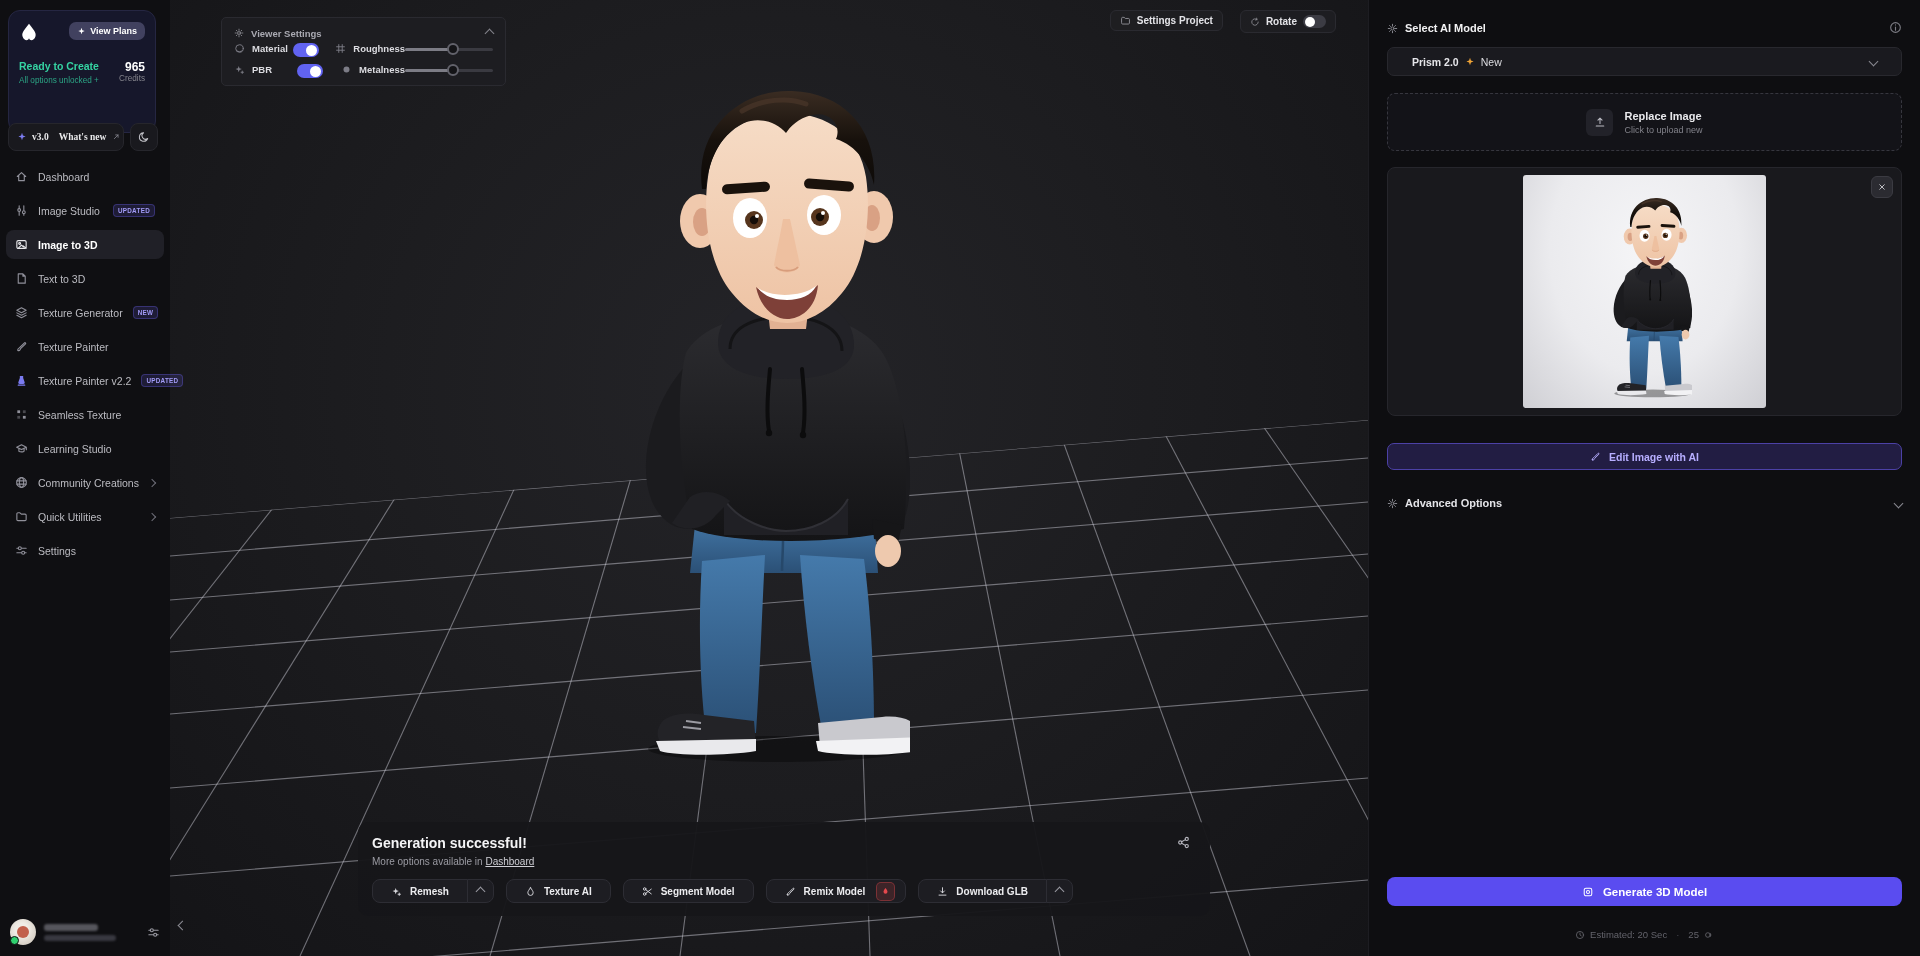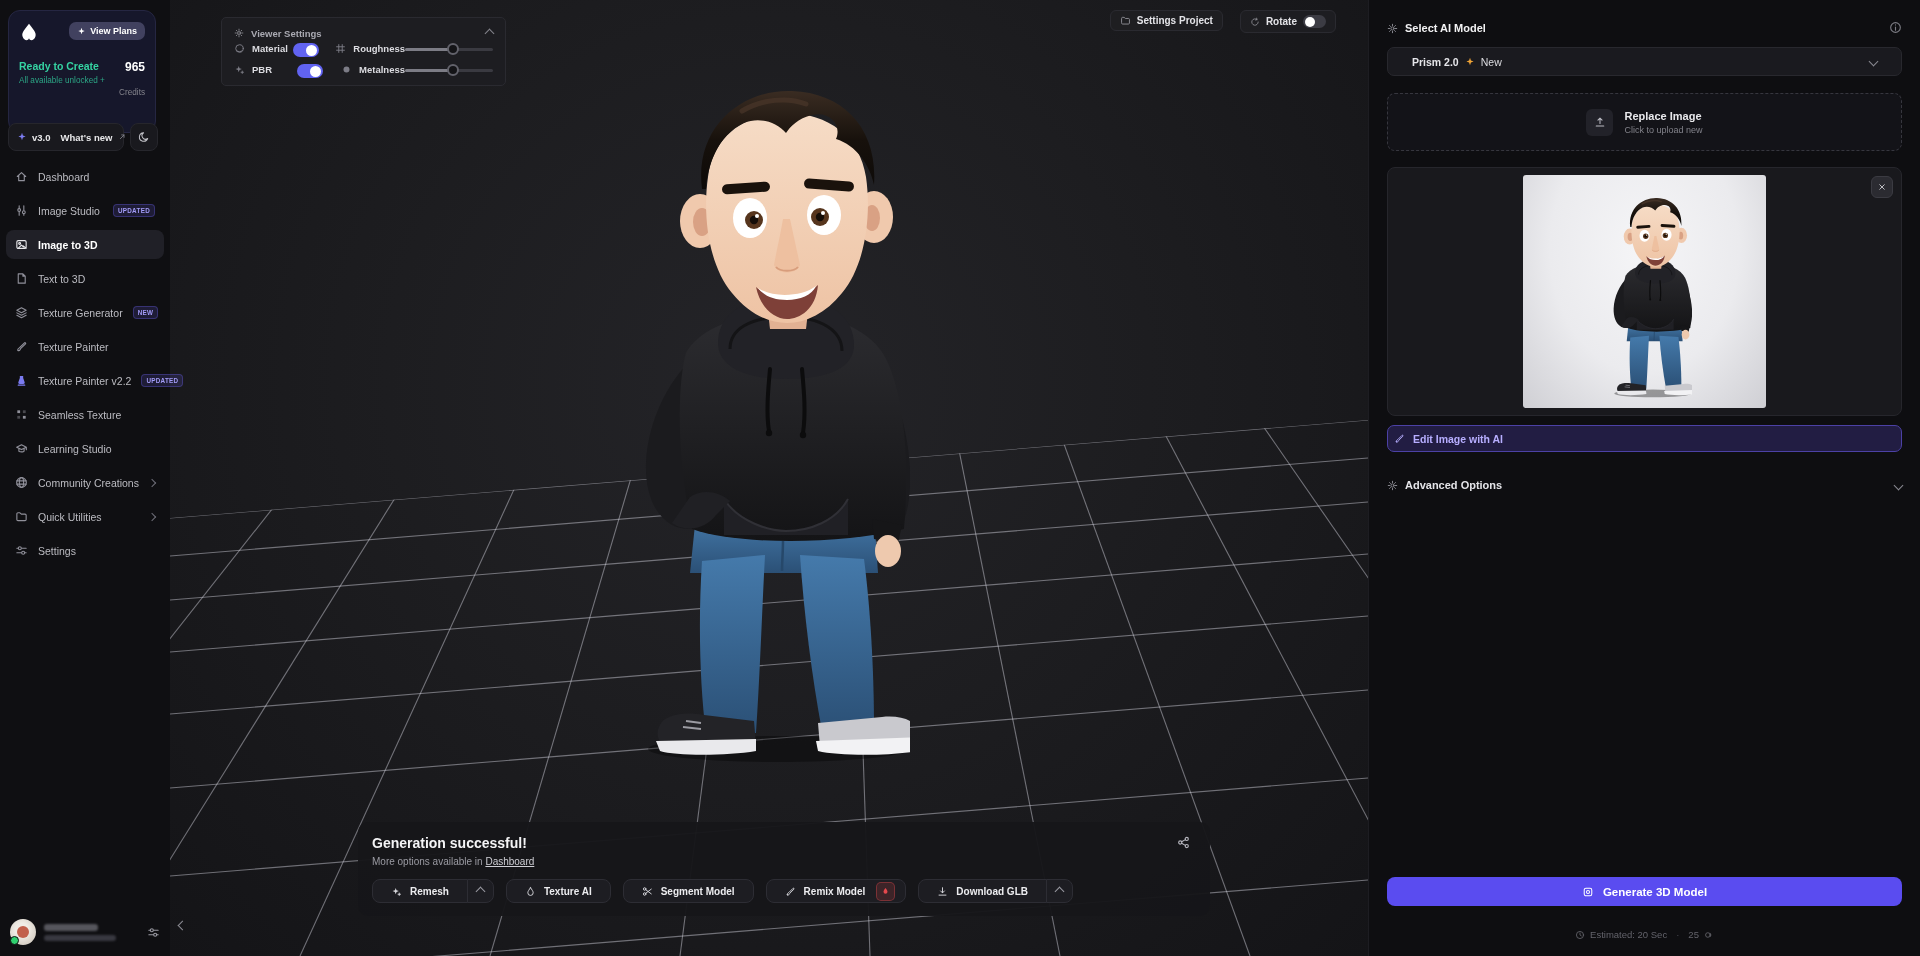--- a/index.html
+++ b/index.html
@@ -20,24 +20,24 @@
   .promo-card{position:absolute;left:8px;top:10px;width:148px;height:123px;background:#16172b;
               border:1px solid #252642;border-radius:12px;padding:11px 10px;box-sizing:border-box}
   .promo-top{display:flex;justify-content:space-between;align-items:flex-start}
   .logo{width:20px;height:22px}
   .view-plans{display:flex;align-items:center;gap:4px;background:#41415f;border:none;border-radius:7px;
               color:#fff;font-weight:bold;font-size:9px;padding:4px 8px;font-family:inherit}
   .promo-bottom{display:flex;justify-content:space-between;margin-top:16px;align-items:flex-start}
   .ready{color:#35d3a2;font-size:10.5px;font-weight:bold}
   .unlocked{color:#2ca585;font-size:8.2px;margin-top:4px}
   .credits-val{color:#fff;font-size:12px;font-weight:bold;text-align:right}
-  .credits-lab{color:#85858d;font-size:8.2px;margin-top:14px;text-align:right}
+  .credits-lab{color:#85858d;font-size:8.2px;margin-top:0;text-align:right}
   .version-row{position:absolute;left:8px;top:123px;display:flex;gap:6px}
   .version-chip{display:flex;align-items:center;gap:5px;height:28px;background:#19191e;border:1px solid #26262c;
-                border-radius:8px;padding:0 8px;color:#e8e8ea;font-size:9.5px;font-family:Liberation Sans, sans-serif;width:116px;box-sizing:border-box}
+                border-radius:8px;padding:0 8px;color:#e8e8ea;font-size:9.5px;font-family:Liberation Serif, serif;width:116px;box-sizing:border-box}
   .version-chip b{font-size:9.5px}
   .vdiv{width:1px;height:11px;background:#34343a}
   .wnew{font-weight:bold;white-space:nowrap}
   .version-chip .ext{margin-left:auto}
   .purple{color:#7d7df2}
   .moon-chip{width:28px;height:28px;background:#19191e;border:1px solid #26262c;border-radius:8px;
              display:flex;align-items:center;justify-content:center;color:#c2c2c8}
   .nav{position:absolute;left:6px;right:6px;top:162px}
   .nav-item{display:flex;align-items:center;gap:10px;height:29px;margin-bottom:5px;padding:0 9px;
             border-radius:8px;color:#bcbcc2;cursor:pointer}
@@ -127,22 +127,22 @@
           justify-content:center;color:#bcbcc4}
   .replace-title{font-size:11px;font-weight:bold;color:#e9e9ec}
   .replace-sub{font-size:9px;color:#82828a;margin-top:3px}
   .preview-card{position:relative;margin-top:16px;height:247px;background:#19191d;border:1px solid #26262c;
                 border-radius:8px;display:flex;align-items:center;justify-content:center}
   .preview-img{width:243px;height:233px;border-radius:3px;display:flex;align-items:flex-end;justify-content:center;
                overflow:hidden;background:radial-gradient(ellipse at 50% 32%,#f5f5f7 0%,#ebebee 55%,#cfcfd4 100%)}
   .char-mini{height:208px;margin-bottom:8px}
   .close-btn{position:absolute;top:8px;right:8px;width:22px;height:22px;border-radius:6px;background:#2b2b31;
              border:1px solid #3b3b42;color:#d5d5da;display:flex;align-items:center;justify-content:center}
-  .edit-btn{margin-top:9px;width:100%;height:27px;background:#221d43;border:1px solid #4c41a6;border-radius:7px;
-            color:#b7aeff;font-size:10.5px;font-weight:bold;display:flex;align-items:center;justify-content:flex-start;
+  .edit-btn{margin-top:27px;width:100%;height:27px;background:#221d43;border:1px solid #4c41a6;border-radius:7px;
+            color:#b7aeff;font-size:10.5px;font-weight:bold;display:flex;align-items:center;justify-content:center;
             gap:8px;font-family:inherit}
   .advanced-row{display:flex;align-items:center;gap:7px;margin-top:27px;color:#e4e4e8;cursor:pointer}
   .advanced-label{font-size:11px;font-weight:bold}
   .advanced-row .achev{margin-left:auto;color:#8a8a92}
   .generate-wrap{position:absolute;left:18px;right:18px;bottom:16px}
   .generate-btn{width:100%;height:29px;background:#5a4cf0;border:none;border-radius:8px;color:#fff;font-weight:bold;
                 font-size:11.5px;display:flex;align-items:center;justify-content:center;gap:9px;font-family:inherit}
   .estimate-row{display:flex;align-items:center;justify-content:center;gap:5px;margin-top:23px;color:#63636b;font-size:9.5px}
   .dotsep{margin:0 4px;color:#4a4a52}
 </style>
@@ -234,21 +234,21 @@
               <svg viewBox="0 0 14 14" fill="none" stroke="currentColor" stroke-width="1.2" stroke-linecap="round" stroke-linejoin="round">
                 <path d="M7 1.2L8.3 5 12 6.3 8.3 7.6 7 11.4 5.7 7.6 2 6.3 5.7 5z" fill="currentColor" stroke="none"></path>
               </svg>
             </span>
           <span>View Plans</span>
         </button>
       </div>
       <div class="promo-bottom">
         <div>
           <div class="ready">Ready to Create</div>
-          <div class="unlocked">All available unlocked +</div>
+          <div class="unlocked">All options unlocked +</div>
         </div>
         <div>
           <div class="credits-val">965</div>
           <div class="credits-lab">Credits</div>
         </div>
       </div>
     </div>
 
     <div class="version-row">
       <button class="version-chip">

